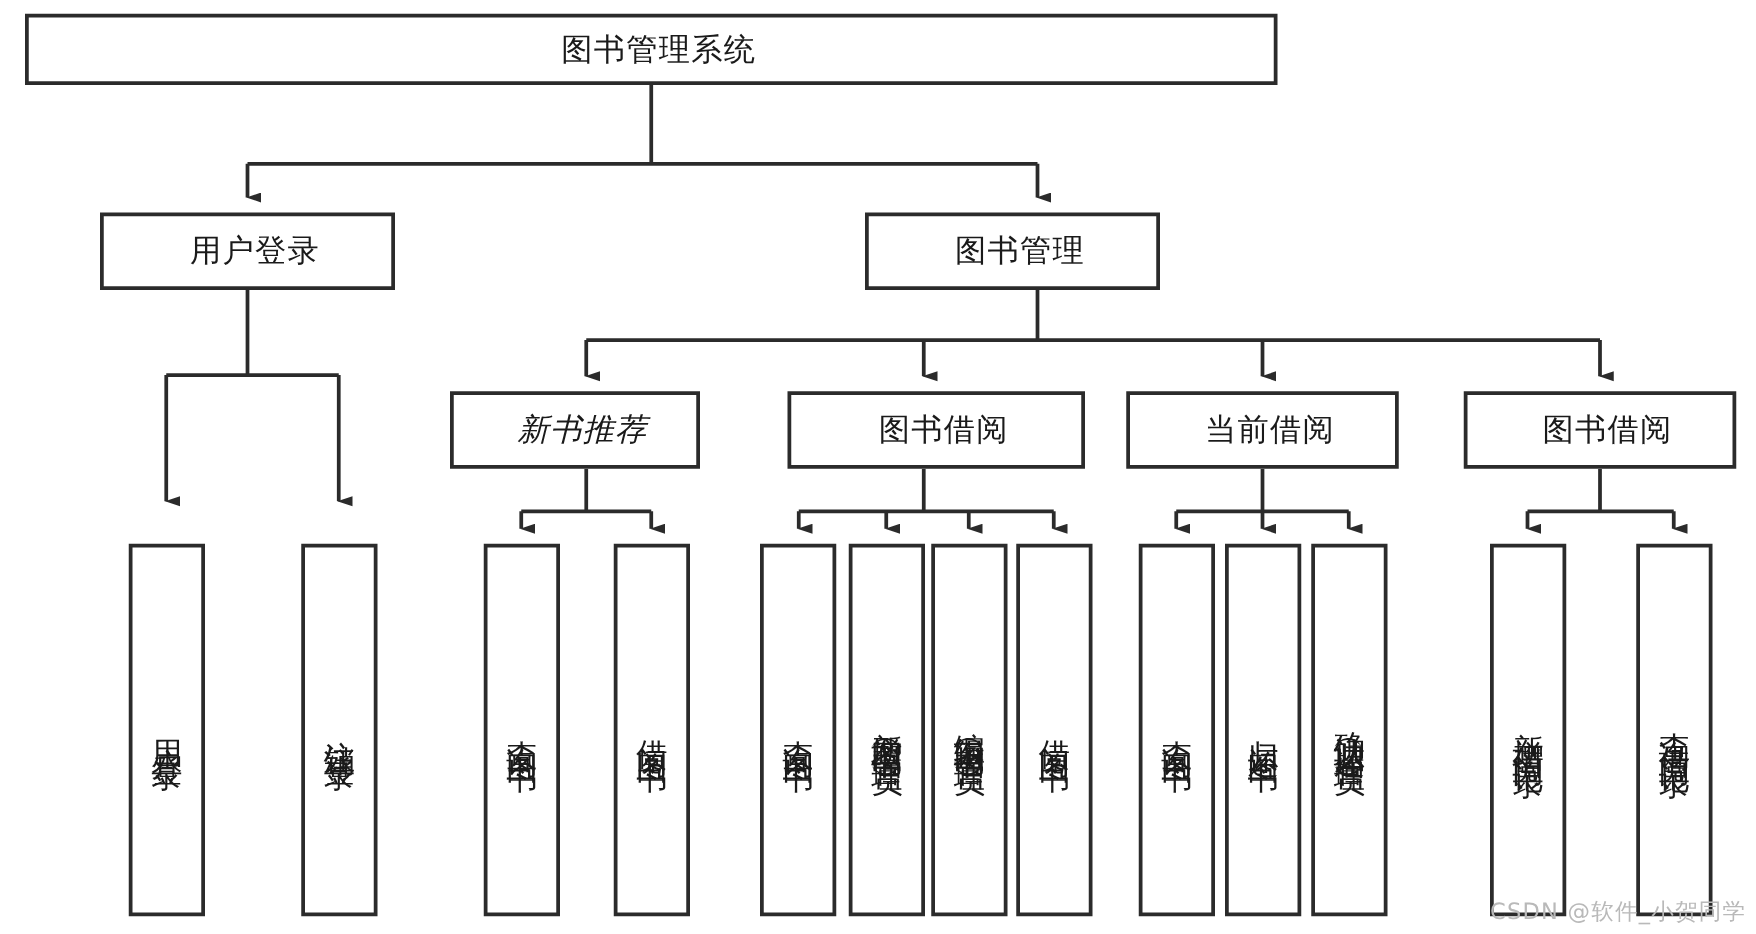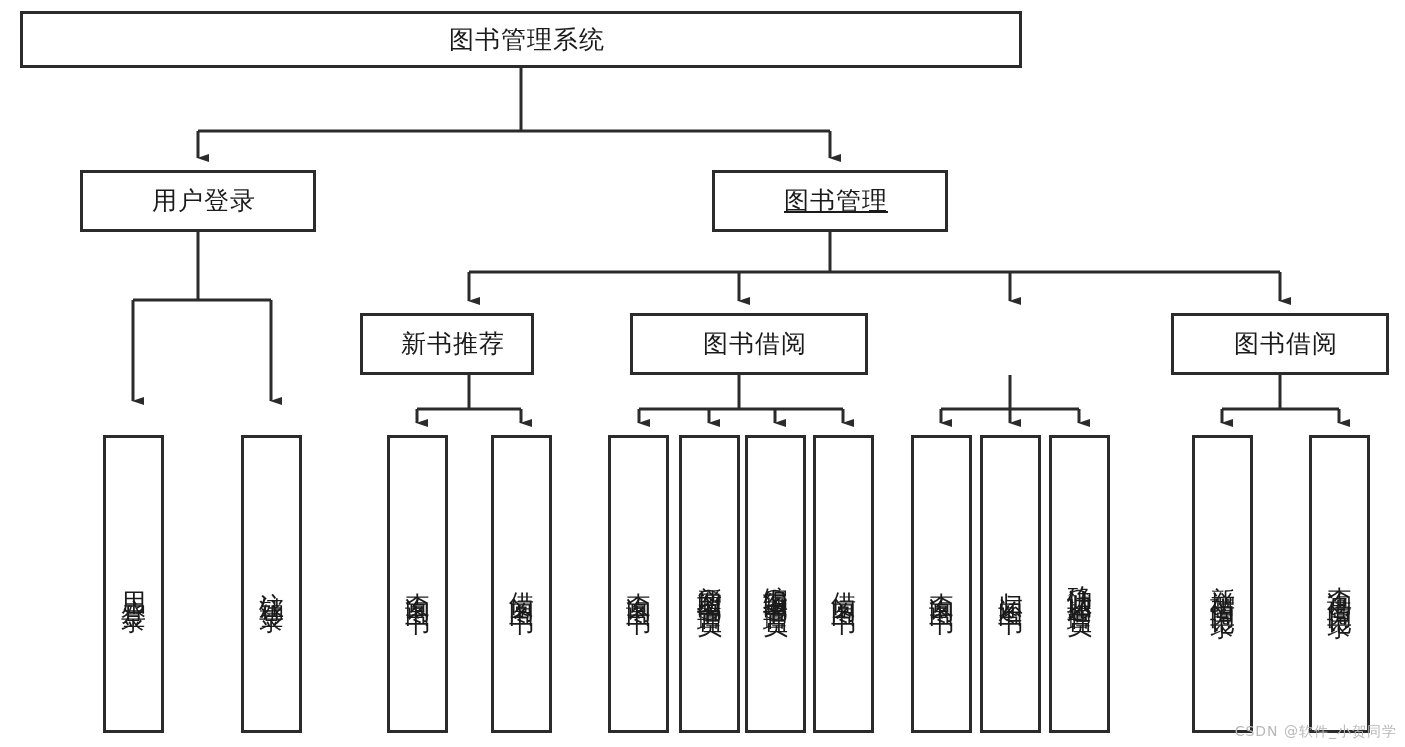--- a/index.html
+++ b/index.html
@@ -50,21 +50,21 @@
     display:block;
     white-space:nowrap;
   }
   .node.vert.tall > span{
     letter-spacing:4px;
   }
   #watermark{
     position:absolute;
     right:8px;
     bottom:6px;
-    font-size:14px;
+    font-size:18px;
     color:#b9b9b9;
     letter-spacing:1px;
     white-space:nowrap;
   }
 </style>
 </head>
 <body>
 
 <div id="diagram">
 
@@ -118,29 +118,32 @@
     </g>
   </svg>
 
   <div class="node horiz" style="left:20px;top:11px;width:1002px;height:57px;">
     <span>图书管理系统</span>
   </div>
 
   <div class="node horiz" style="left:80px;top:170px;width:236px;height:62px;">
     <span>用户登录</span>
   </div>
-  <div class="node horiz" style="left:712px;top:170px;width:236px;height:62px;text-decoration:underline;">
+  <div class="node horiz" style="left:692px;top:170px;width:236px;height:62px;">
     <span>图书管理</span>
   </div>
 
-  <div class="node horiz" style="left:360px;top:313px;width:174px;height:62px;">
+  <div class="node horiz" style="left:360px;top:313px;width:200px;height:62px;font-style:italic;">
     <span>新书推荐</span>
   </div>
   <div class="node horiz" style="left:630px;top:313px;width:238px;height:62px;">
     <span>图书借阅</span>
+  </div>
+  <div class="node horiz" style="left:901px;top:313px;width:218px;height:62px;">
+    <span>当前借阅</span>
   </div>
   <div class="node horiz" style="left:1171px;top:313px;width:218px;height:62px;">
     <span>图书借阅</span>
   </div>
 
   <div class="node vert" style="left:103px;top:435px;width:61px;height:298px;">
     <span>用户登录</span>
   </div>
   <div class="node vert" style="left:241px;top:435px;width:61px;height:298px;">
     <span>注销登录</span>

